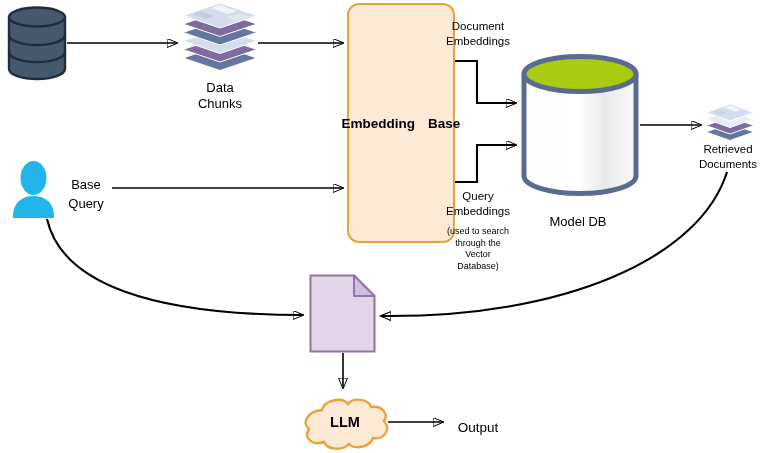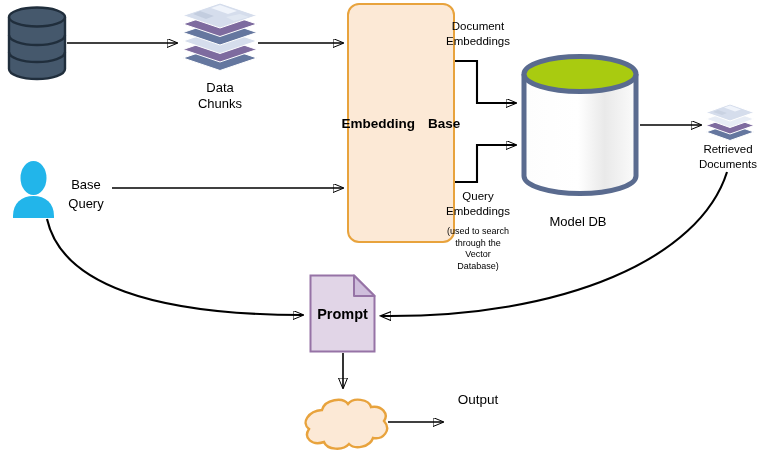--- a/index.html
+++ b/index.html
@@ -132,21 +132,21 @@
     <ellipse class="user-shape" cx="21.5" cy="18" rx="13" ry="17"></ellipse>
     <path class="user-shape" d="M 1,58 L 1,56 C 1,43 9.5,36 21.5,36 C 33.5,36 42,43 42,56 L 42,58 Z"></path>
   </svg>
   <div class="abs label lbl13" style="left:62px;top:175px;width:48px;line-height:19px;">Base
 Query</div>
 
   <svg class="abs" style="left:309px;top:274px;" width="67" height="79">
     <path class="prompt-shape" d="M 1.5,1.5 L 45,1.5 L 65.5,22 L 65.5,77.5 L 1.5,77.5 Z"></path>
     <path class="prompt-foldshape" d="M 45,1.5 L 45,22 L 65.5,22 Z"></path>
   </svg>
-  <div class="abs prompt-text">Prompt</div>
 
   <svg class="abs" style="left:300px;top:394px;" width="90" height="56">
     <path class="cloud-shape" d="M 22,16 C 25,5 43,3 48,10 C 53,3 69,5 71,13 C 82,11 89,20 84,27 C 92,36 83,46 73,44 C 70,53 55,56 49,50 C 43,57 27,56 24,48 C 12,52 3,44 9,35 C 1,29 8,17 22,16 Z"></path>
   </svg>
+  <div class="abs llm-text">LLM</div>
 
-  <div class="abs label" style="left:449px;top:392px;width:58px;font-size:13.5px;">Output</div>
+  <div class="abs label" style="left:449px;top:420px;width:58px;font-size:13.5px;">Output</div>
 
 </div>
 
 </body></html>

